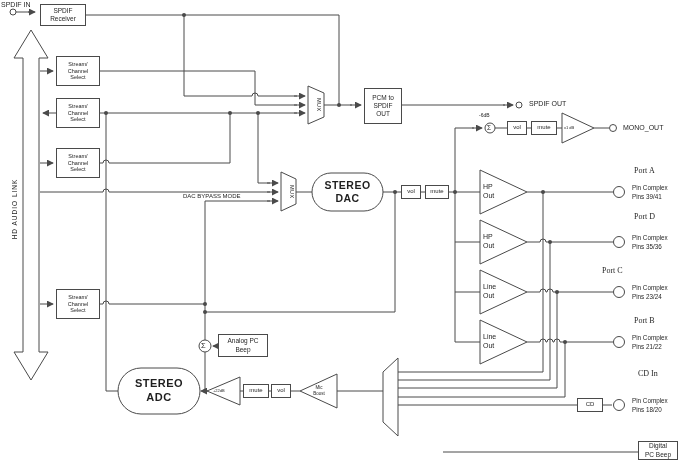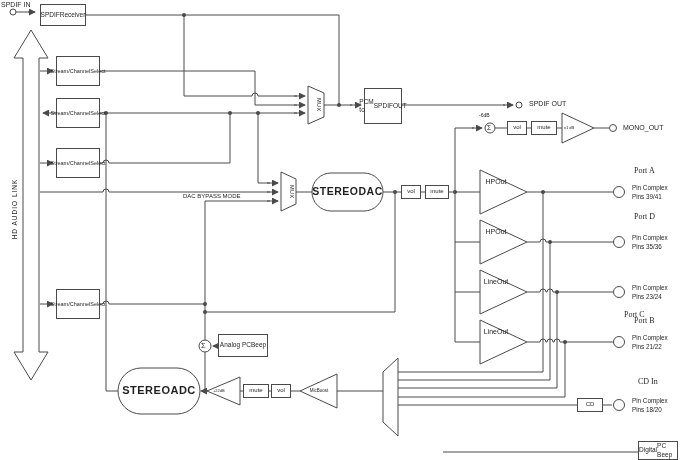--- a/index.html
+++ b/index.html
@@ -1,20 +1,20 @@
 <!DOCTYPE html>
 <html><head>
 <meta charset="utf-8">
 <style>
   html,body{margin:0;padding:0;background:#fff;}
   .canvas{position:relative;width:680px;height:460px;background:#fff;overflow:hidden;
           font-family:"Liberation Sans",sans-serif;color:#1f1f1f;}
   svg.wires{position:absolute;left:0;top:0;}
-  .b{position:absolute;border:1px solid #4a4a4a;background:#fff;display:flex;flex-direction:row;
-     align-items:center;justify-content:center;text-align:left;box-sizing:border-box;line-height:1.25;}
+  .b{position:absolute;border:1px solid #4a4a4a;background:#fff;display:flex;flex-direction:column;
+     align-items:center;justify-content:center;text-align:right;box-sizing:border-box;line-height:1.25;}
   .t{position:absolute;white-space:nowrap;}
   .muxt{position:absolute;writing-mode:vertical-rl;text-align:center;letter-spacing:.5px;}
   .bold{font-weight:bold;letter-spacing:.5px;}
   .portname{font-size:8px;font-family:Liberation Serif, serif;}
   .pinline{font-size:6.3px;line-height:1.35;}
 </style>
 </head>
 <body>
 
 <div class="canvas">
@@ -222,31 +222,31 @@
     <div class="t portname" style="left:634px;top:166px;">Port A</div>
     <div class="t pinline" style="left:632px;top:184px;">Pin Complex</div>
     <div class="t pinline" style="left:632px;top:193px;">Pins 39/41</div>
   </div>
   <div>
     <div class="t portname" style="left:634px;top:212px;">Port D</div>
     <div class="t pinline" style="left:632px;top:234px;">Pin Complex</div>
     <div class="t pinline" style="left:632px;top:243px;">Pins 35/36</div>
   </div>
   <div>
-    <div class="t portname" style="left:624px;top:266px;margin-top:44px;">Port C</div>
+    <div class="t portname" style="left:602px;top:266px;">Port C</div>
     <div class="t pinline" style="left:632px;top:284px;">Pin Complex</div>
     <div class="t pinline" style="left:632px;top:293px;">Pins 23/24</div>
   </div>
   <div>
     <div class="t portname" style="left:634px;top:316px;text-align:right;">Port B</div>
     <div class="t pinline" style="left:632px;top:334px;">Pin Complex</div>
     <div class="t pinline" style="left:632px;top:343px;">Pins 21/22</div>
   </div>
   <div>
-    <div class="t portname" style="left:638px;top:377px;">CD In</div>
+    <div class="t portname" style="left:638px;top:369px;">CD In</div>
     <div class="t pinline" style="left:632px;top:397px;">Pin Complex</div>
     <div class="t pinline" style="left:632px;top:406px;">Pins 18/20</div>
   </div>
 
   <div class="b" style="left:577px;top:398px;width:26px;height:14px;font-size:6px;">CD</div>
 
   <div class="b bold" style="left:124px;top:374px;width:70px;height:34px;font-size:11px;border:none;background:transparent;">
     <span>STEREO</span>
     <span>ADC</span>
   </div>

